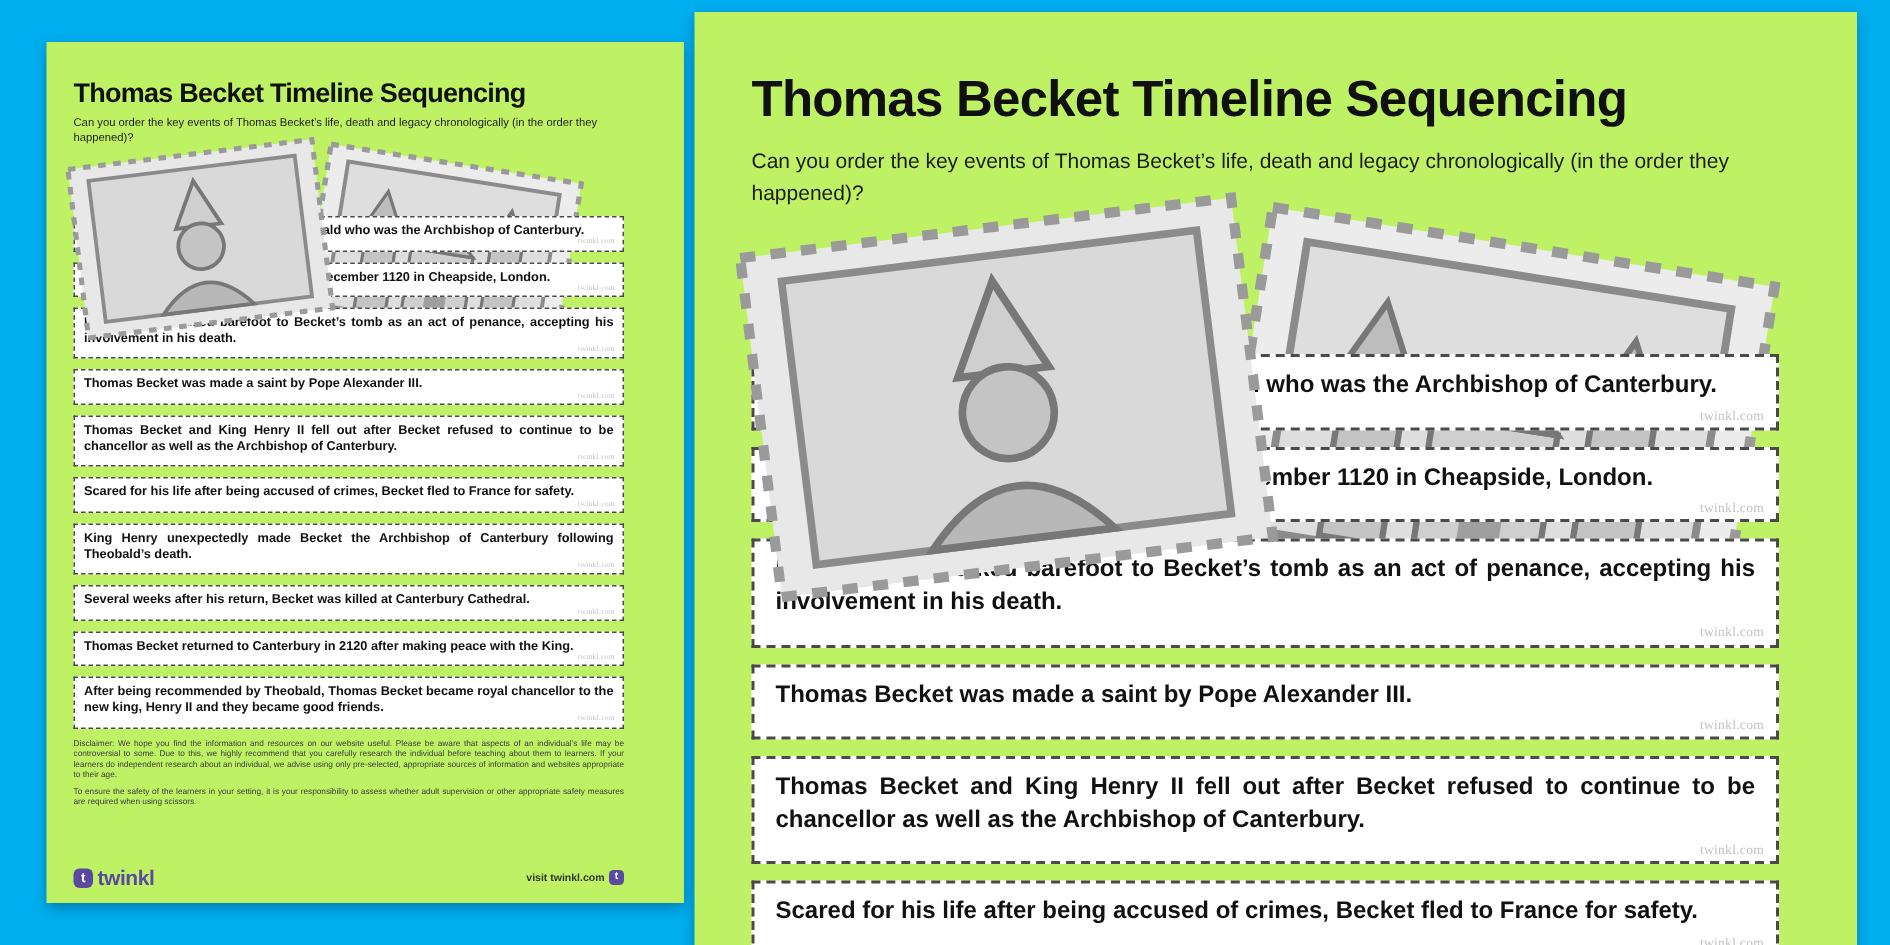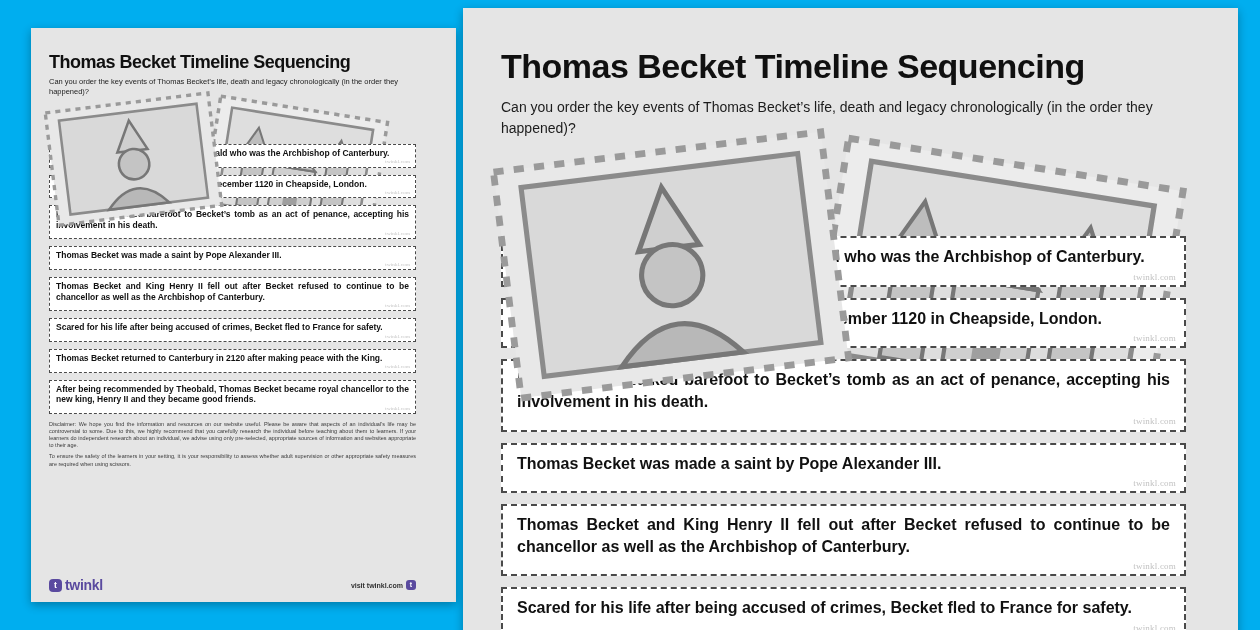--- a/index.html
+++ b/index.html
@@ -2,21 +2,21 @@
 <html><head>
 <meta charset="utf-8">
 <style>
   html,body{margin:0;padding:0;}
   body{
     width:1260px;height:630px;overflow:hidden;position:relative;
     background:#00AEEF;
     font-family:"Liberation Sans",sans-serif;
   }
   .page{
-    position:absolute;background:#e5e5e5;box-sizing:border-box;
+    position:absolute;background:#bef264;box-sizing:border-box;
     box-shadow:0 3px 9px rgba(0,0,0,.30);
   }
   #page-small{left:31px;top:28px;width:425px;height:574px;padding:24px 40px 14px 18px;}
   #page-large{left:463px;top:8px;width:775px;height:650px;padding:38px 52px 0 38px;overflow:hidden;}
 
   .title{font-weight:bold;color:#101010;letter-spacing:-0.5px;}
   #page-small .title{font-size:18px;line-height:1.15;margin-bottom:4px;}
   #page-large .title{font-size:34px;line-height:1.2;margin-bottom:10px;}
 
   .subtitle{color:#1c1c1c;}
@@ -106,20 +106,28 @@
   </div>
       <div class="event">
     <span class="event-text">Thomas Becket and King Henry II fell out after Becket refused to continue to be chancellor as well as the Archbishop of Canterbury.</span>
     <span class="wm">twinkl.com</span>
   </div>
       <div class="event">
     <span class="event-text">Scared for his life after being accused of crimes, Becket fled to France for safety.</span>
     <span class="wm">twinkl.com</span>
   </div>
       <div class="event">
+    <span class="event-text">King Henry unexpectedly made Becket the Archbishop of Canterbury following Theobald’s death.</span>
+    <span class="wm">twinkl.com</span>
+  </div>
+      <div class="event">
+    <span class="event-text">Several weeks after his return, Becket was killed at Canterbury Cathedral.</span>
+    <span class="wm">twinkl.com</span>
+  </div>
+      <div class="event">
     <span class="event-text">Thomas Becket returned to Canterbury in 2120 after making peace with the King.</span>
     <span class="wm">twinkl.com</span>
   </div>
       <div class="event">
     <span class="event-text">After being recommended by Theobald, Thomas Becket became royal chancellor to the new king, Henry II and they became good friends.</span>
     <span class="wm">twinkl.com</span>
   </div>
     </div>
   <div class="disclaimer">Disclaimer: We hope you find the information and resources on our website useful. Please be aware that aspects of an individual’s life may be controversial to some. Due to this, we highly recommend that you carefully research the individual before teaching about them to learners. If your learners do independent research about an individual, we advise using only pre-selected, appropriate sources of information and websites appropriate to their age.</div>
   <div class="disclaimer">To ensure the safety of the learners in your setting, it is your responsibility to assess whether adult supervision or other appropriate safety measures are required when using scissors.</div>

